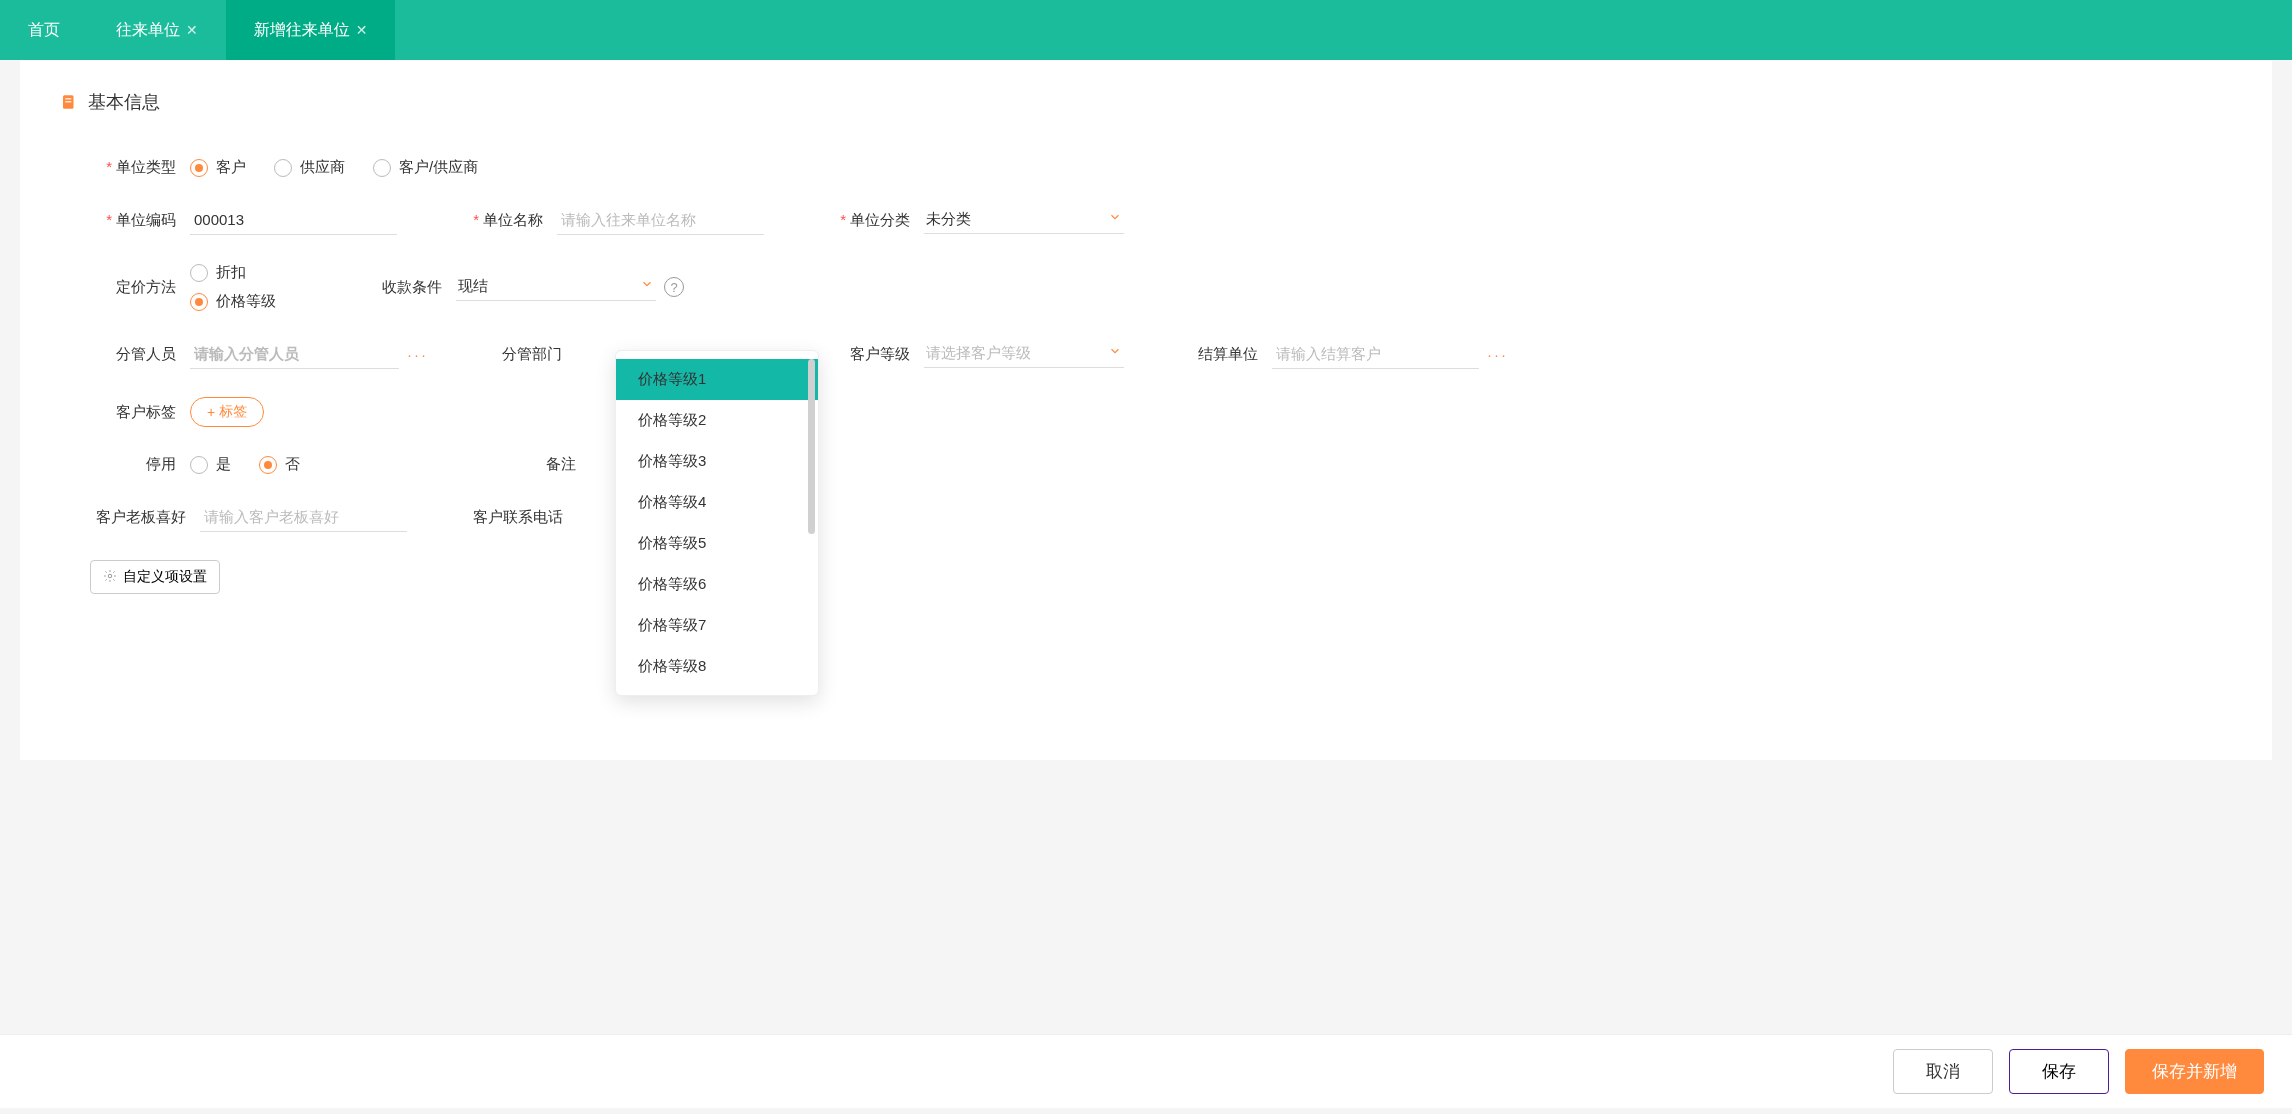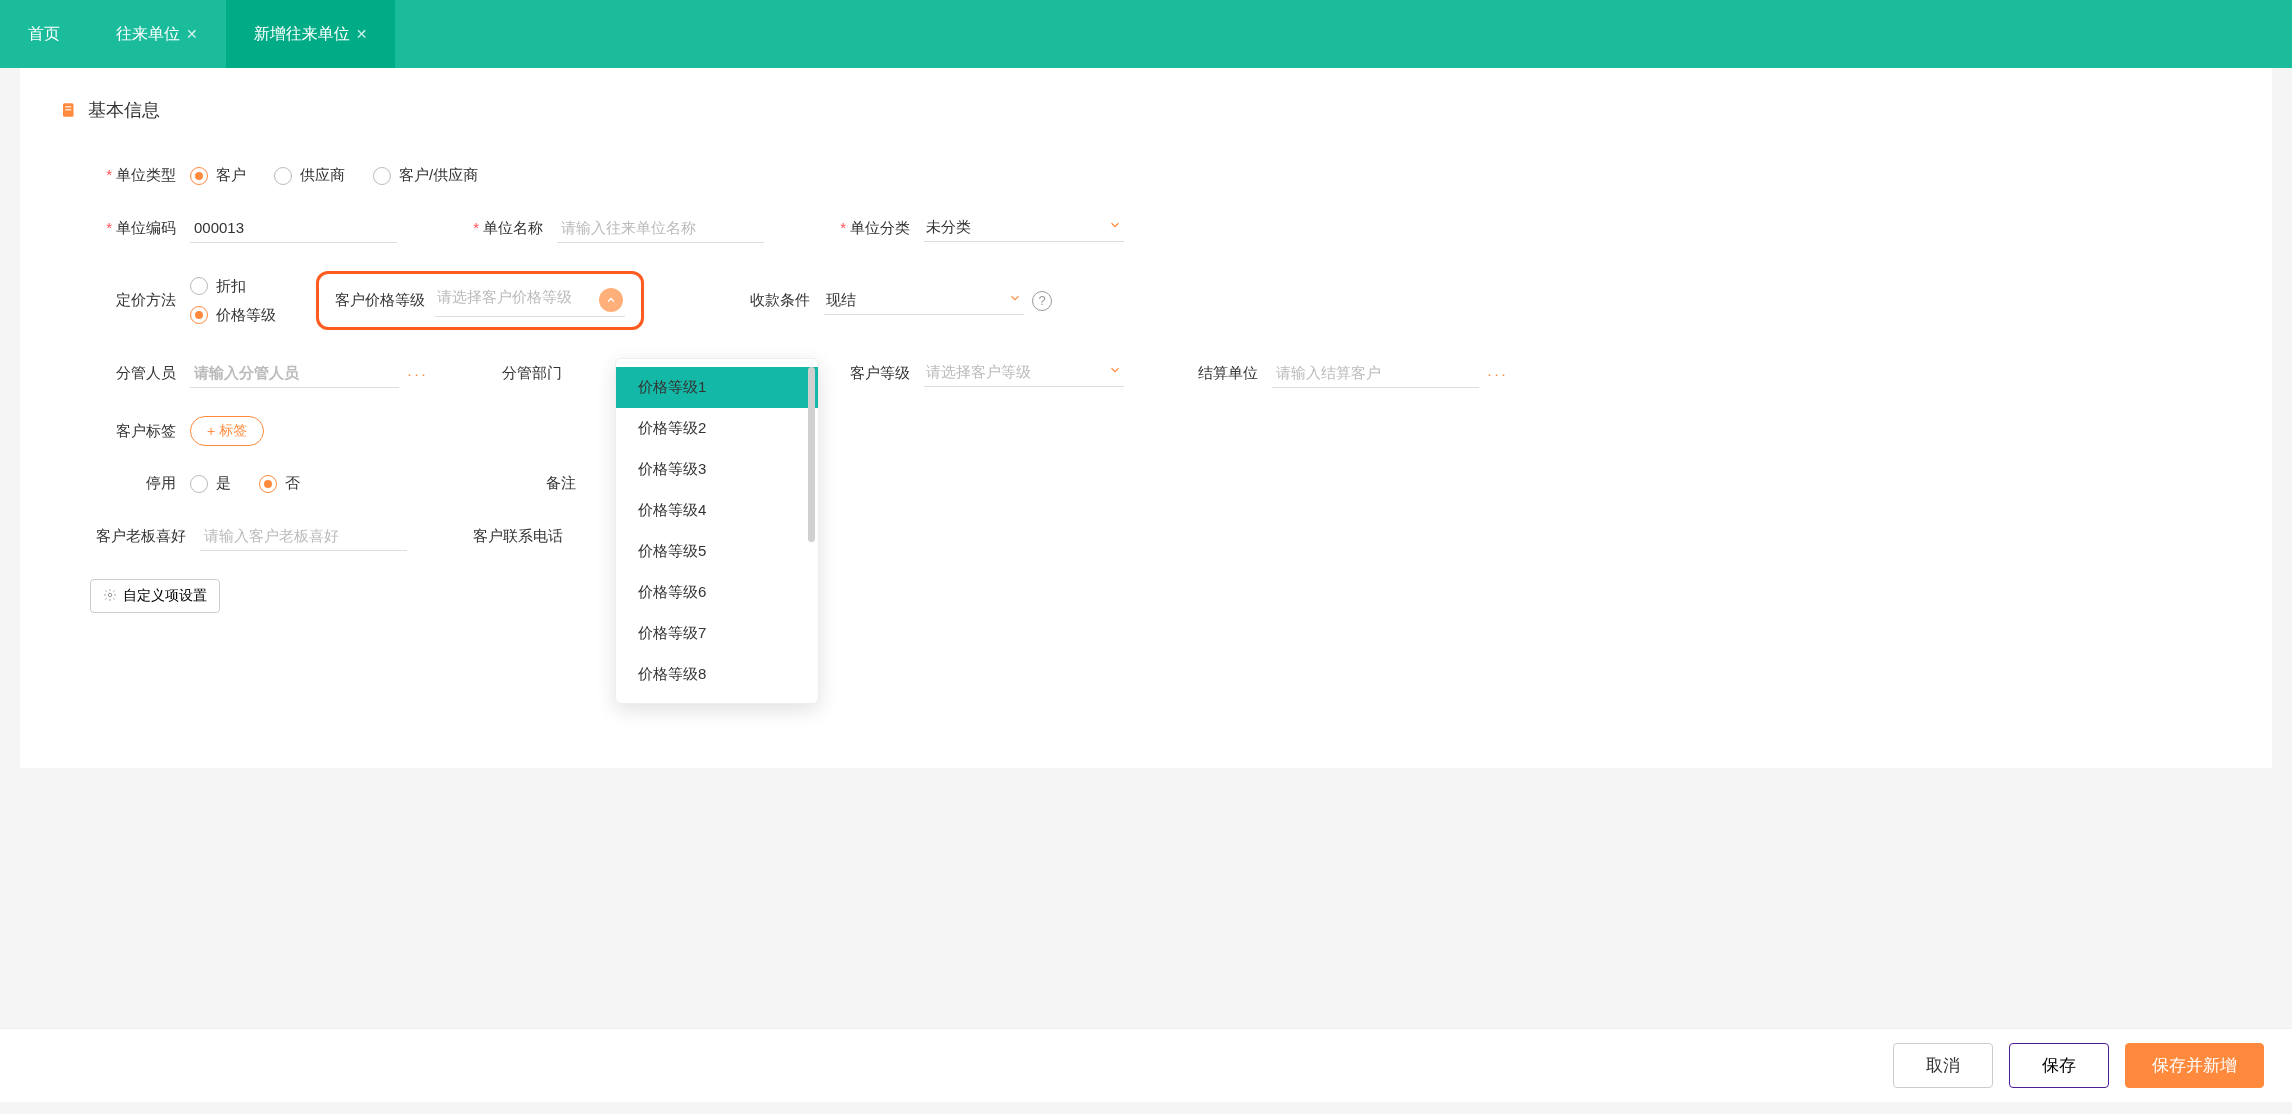--- a/index.html
+++ b/index.html
@@ -6,21 +6,21 @@
   body {
     font-family: -apple-system, "PingFang SC", "Microsoft YaHei", sans-serif;
     background: #f5f5f5;
     font-size: 15px;
     color: #333;
   }
   .tabbar {
     background: #1ABC9C;
     display: flex;
     align-items: stretch;
-    height: 68px;
+    height: 60px;
   }
   .tab {
     display: flex;
     align-items: center;
     padding: 0 28px;
     color: #fff;
     cursor: pointer;
     gap: 6px;
     font-size: 16px;
   }
@@ -148,21 +148,21 @@
     font-size:15px;
     color:#333;
   }
   .dd-item.sel { background:#14b8a6; }
   .scrollbar-fake {
     position:absolute; right:3px; top:8px;
     width:7px; height:175px;
     background:#d0d0d0; border-radius:4px;
   }
   .footer {
-    position:fixed; bottom:12px; left:0; right:0;
+    position:fixed; bottom:6px; left:0; right:0;
     background:#fff; border-top:1px solid #eee;
     display:flex; justify-content:flex-end; gap:16px;
     padding:14px 28px;
     z-index:20;
   }
   .btn {
     min-width:100px; padding:10px 26px; font-size:17px;
     border-radius:4px; cursor:pointer;
   }
   .btn.default { background:#fff; border:1px solid #ccc; color:#333; }
@@ -251,31 +251,20 @@
               <span class="rcircle"></span>
               <span>折扣</span>
             </div>
           <div class="radio checked">
               <span class="rcircle"></span>
               <span>价格等级</span>
             </div>
         </div>
       </div>
 
-      <div class="highlight-box" style="position:relative;">
-        <div class="label" style="min-width:auto; padding-right:10px;"><span>客户价格等级</span></div>
-        <div class="selectlike placeholder" style="border-bottom:1px solid #ddd; min-width:190px;">
-          <span class="val">请选择客户价格等级</span>
-          <span class="chev-up-circle">
-            <svg width="12" height="12" viewBox="0 0 24 24">
-                <path d="M6 15l6-6 6 6" stroke="#fff" stroke-width="2.5" fill="none"></path>
-              </svg>
-          </span>
-        </div>
-      </div>
 
       <div class="field" style="margin-left:40px;">
         <div class="label"><span>收款条件</span></div>
         <div class="selectlike">
           <span class="val">现结</span>
           <span class="chev">
             <svg width="14" height="14" viewBox="0 0 24 24">
                 <path d="M6 9l6 6 6-6" stroke="#ff8a3d" stroke-width="2" fill="none"></path>
               </svg>
           </span>

